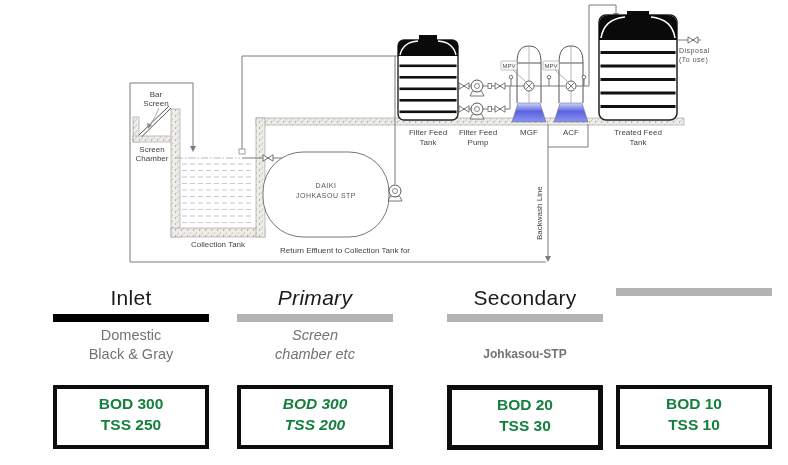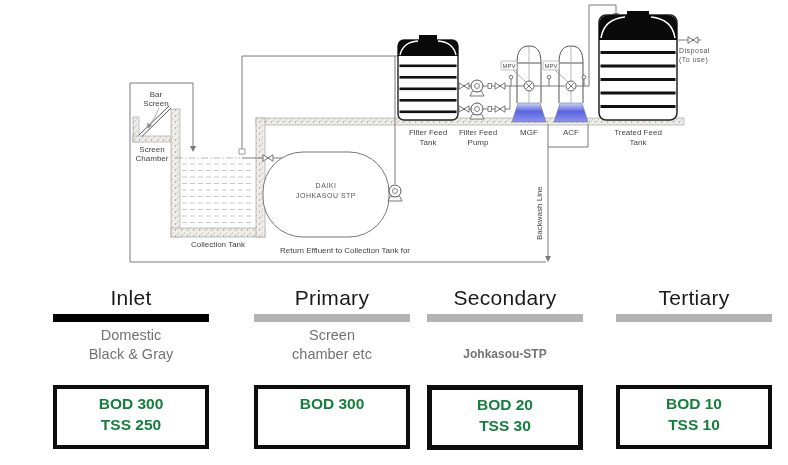--- a/index.html
+++ b/index.html
@@ -9,21 +9,21 @@
   .schematic{position:absolute;left:0;top:0;width:788px;height:280px;}
   .dlabel{font:8px "Liberation Sans",sans-serif;fill:#444;}
   .dlabel-sm{font:7px "Liberation Sans",sans-serif;fill:#555;letter-spacing:.5px;}
   .dlabel-tiny{font:6px "Liberation Sans",sans-serif;fill:#555;}
   .pipe{stroke:#7a7a7a;stroke-width:1;fill:none;}
   .thin{stroke:#8a8a8a;stroke-width:.7;fill:none;}
   .outline{stroke:#555;stroke-width:1;fill:none;}
   
   .stages{position:absolute;left:0;top:285px;width:645px;height:180px;}
   .stage{position:absolute;top:0;width:156px;height:180px;}
-  .stage-1{left:53px;}.stage-2{left:254px;}.stage-3{left:427px;}.stage-4{left:616px;}
+  .stage-1{left:53px;}.stage-2{left:237px;font-style:italic;}.stage-3{left:447px;}.stage-4{left:616px;}
   .stage h2{margin:0;font-size:21px;line-height:26px;font-weight:400;color:#1a1a1a;
             text-align:center;letter-spacing:.3px;}
   .bar{height:8px;margin-top:3px;background:#b3b3b3;}
   .desc{margin-top:4px;text-align:center;font-size:14.5px;color:#737373;}
   .desc-line{min-height:19px;line-height:19px;}
   .desc-line.bold{font-weight:700;font-size:12px;}
   .bod-box{position:absolute;left:0;top:100px;width:148px;height:52px;border:4px solid #0d0d0d;
            background:#fff;text-align:center;padding-top:4px;box-sizing:content-box;}
   .stage-3 .bod-box{border-width:5px;width:146px;height:51px;}
   .bod-box div{font-size:15.5px;line-height:21px;font-weight:600;color:#15803d;}
@@ -226,38 +226,38 @@
 
     <div class="stage stage-2">
       <h2>Primary</h2>
       <div class="bar" style="background-color: rgb(179, 179, 179);"></div>
       <div class="desc">
         <div class="desc-line">Screen</div>
         <div class="desc-line">chamber etc</div>
       </div>
       <div class="bod-box">
         <div>BOD 300</div>
+        <div>TSS 200</div>
       </div>
     </div>
 
     <div class="stage stage-3">
       <h2>Secondary</h2>
       <div class="bar" style="background-color: rgb(179, 179, 179);"></div>
       <div class="desc">
         <div class="desc-line"></div>
         <div class="desc-line bold">Johkasou-STP</div>
       </div>
       <div class="bod-box">
         <div>BOD 20</div>
         <div>TSS 30</div>
       </div>
     </div>
 
     <div class="stage stage-4">
-      <h2>Tertiary</h2>
       <div class="bar" style="background-color: rgb(179, 179, 179);"></div>
       <div class="bod-box">
         <div>BOD 10</div>
         <div>TSS 10</div>
       </div>
     </div>
 
   </div>
 </div>
 

